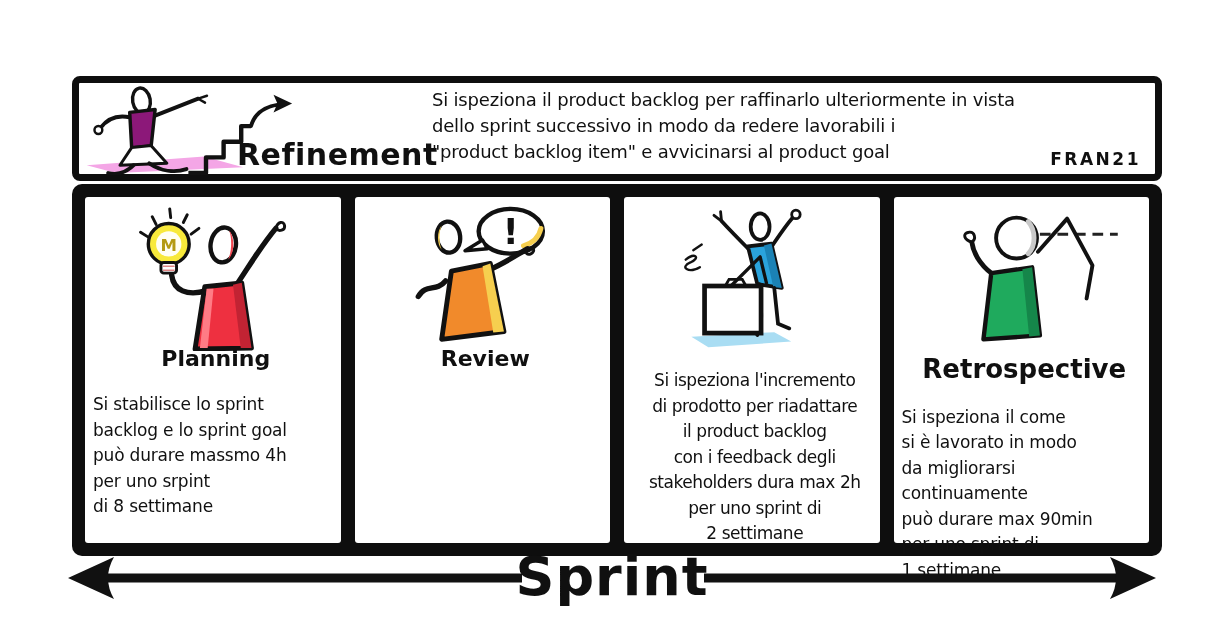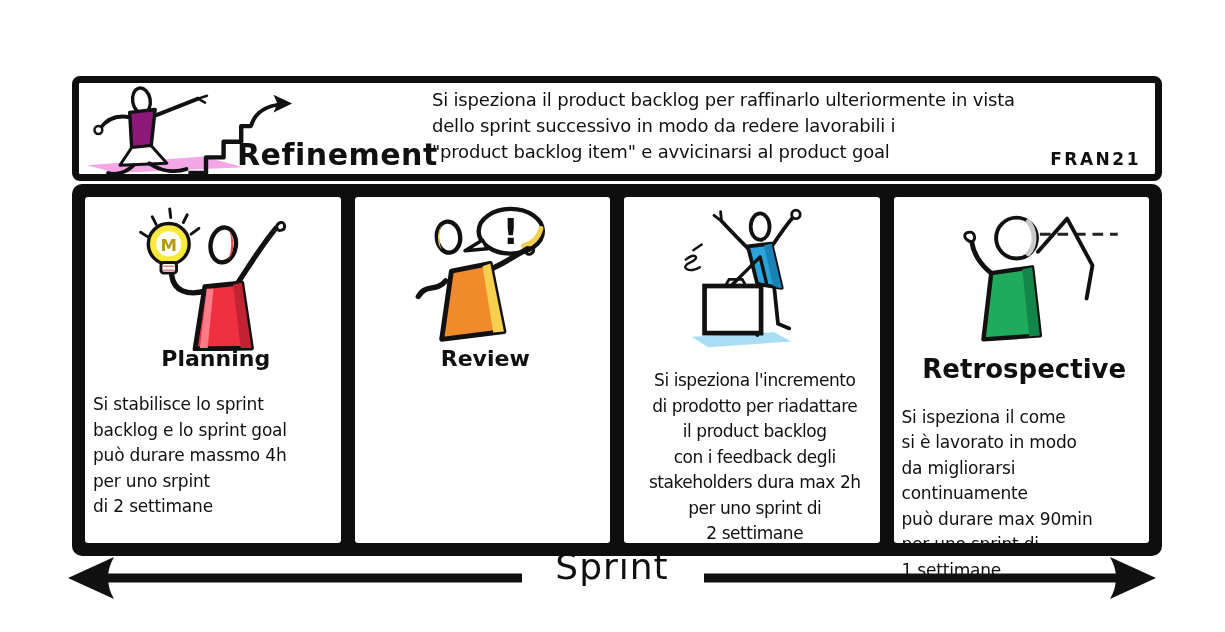--- a/index.html
+++ b/index.html
@@ -23,21 +23,21 @@
   .card-icon{height:146px;margin-top:4px;flex:0 0 auto;}
   .card-title{font-size:22px;font-weight:600;margin:-4px 0 4px;line-height:1.1;}
   .card:nth-child(4) .card-title{font-size:26px;margin-top:4px;}
   .card-body{align-self:stretch;font-size:17px;line-height:1.5;white-space:pre-line;letter-spacing:-.2px;}
   .card:nth-child(3) .card-body{letter-spacing:-.45px;padding-left:0;text-align:center;}
 
   
   .timeline{position:absolute;left:56px;top:548px;width:1112px;height:80px;}
   .timeline-arrow{position:absolute;left:0;top:6px;width:1112px;height:48px;}
   .sprint-label{position:absolute;left:50%;top:-2px;transform:translateX(-50%);
-                font-size:36px;font-weight:400;line-height:1.15;letter-spacing:1px;}
+                font-size:54px;font-weight:700;line-height:1.15;letter-spacing:1px;}
 
   svg text{font-family:"DejaVu Sans","Liberation Sans",sans-serif;}
 </style>
 </head>
 <body>
 
 <div class="canvas">
 
   <header class="refine-bar">
     <svg class="refine-art" viewBox="0 0 340 92" aria-hidden="true">
@@ -85,21 +85,21 @@
         <path d="M86,88 C66,94 52,88 50,72" fill="none" stroke="#111" stroke-width="5.5" stroke-linecap="round"></path>
         <path d="M84,84 L122,80 L132,147 L74,148 Z" fill="#ee3040" stroke="#111" stroke-width="5" stroke-linejoin="round"></path>
         <path d="M122,80 L132,147 L121,147 L113,82 Z" fill="#c22333"></path>
         <path d="M86,86 L93,86 L87,147 L79,147 Z" fill="#ff7b85"></path>
       </svg>
       <h2 class="card-title">Planning</h2>
       <p class="card-body">Si stabilisce lo sprint
 backlog e lo sprint goal
 può durare massmo 4h
 per uno srpint
-di 2 settimane</p>
+di 8 settimane</p>
     </article>
 
     <article class="card">
       <svg class="card-icon" viewBox="0 0 190 150" aria-hidden="true">
         <ellipse cx="121" cy="27" rx="33" ry="23" fill="#fff" stroke="#111" stroke-width="4.5"></ellipse>
         <path d="M134,42 C144,39 150,33 152,24" fill="none" stroke="#f6cf4f" stroke-width="5" stroke-linecap="round"></path>
         <path d="M92,36 L74,47 L97,45 Z" fill="#fff" stroke="#111" stroke-width="3.5" stroke-linejoin="round"></path>
         <text x="121" y="40" text-anchor="middle" font-size="36" font-weight="bold" fill="#111">!</text>
         <ellipse cx="57" cy="33" rx="12" ry="16" fill="#fff" stroke="#111" stroke-width="4.5" transform="rotate(-6 57 33)"></ellipse>
         <path d="M50,21 C45,27 45,40 50,46 C47,39 47,27 50,21 Z" fill="#f6cf4f"></path>

